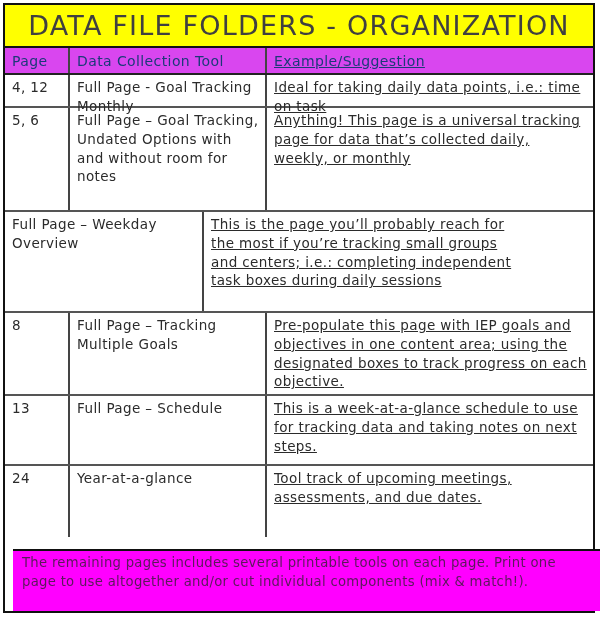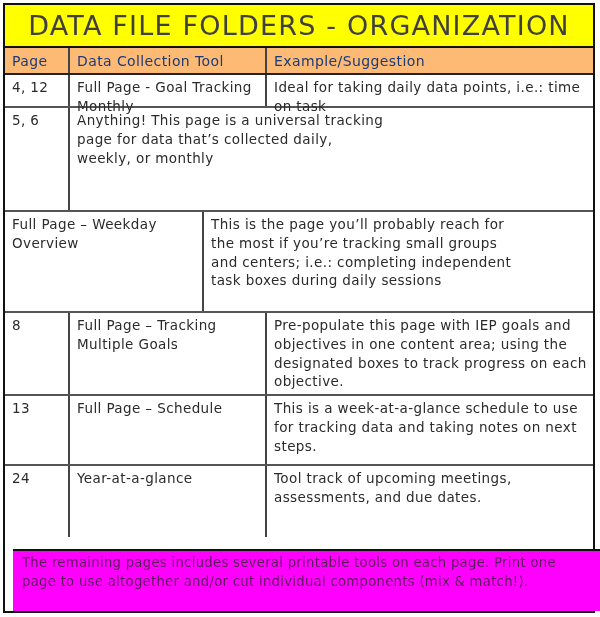--- a/index.html
+++ b/index.html
@@ -10,26 +10,26 @@
     font-family: "DejaVu Sans", sans-serif; color: #2b2b2b;
   }
   .title-bar {
     height: 41px; background: #ffff00; border-bottom: 2px solid #111;
     display: flex; align-items: center; justify-content: center;
     font-size: 27px; letter-spacing: 1.2px; color: #404040; font-weight: normal;
     white-space: nowrap;
   }
   .grid { position: absolute; left: 0; top: 43px; width: 588px; }
   .row { display: flex; border-bottom: 2px solid #555; box-sizing: border-box; }
-  .row.header { background: #fdba74; height: 27px; border-bottom: 2px solid #222; }
+  .row.header { background: #d946ef; height: 27px; border-bottom: 2px solid #222; }
   .cell { box-sizing: border-box; padding: 3px 6px 0 7px; font-size: 13.5px; line-height: 18.8px; letter-spacing: 0.4px; }
   .cell + .cell { border-left: 2px solid #444; }
   .c1 { width: 63px; }
   .c2 { width: 197px; }
-  .c3 { width: 328px; }
+  .c3 { width: 328px; text-decoration: underline; }
   .row.header .cell { color: #1b3a78; font-size: 14px; padding-top: 4px; }
   .footer {
     position: absolute; left: 8px; top: 544px; width: 588px; height: 62px;
     background: #ff00ff; color: #5a1a5a; border-top: 2px solid #111;
     font-size: 13.2px; line-height: 18.5px; padding: 3px 8px 0 9px; box-sizing: border-box;
     letter-spacing: 0.3px;
   }
 </style>
 </head>
 <body>
@@ -45,20 +45,21 @@
     </div>
 
     <div class="row" style="height:33px">
       <div class="cell c1">4, 12</div>
       <div class="cell c2">Full Page - Goal Tracking Monthly</div>
       <div class="cell c3">Ideal for taking daily data points, i.e.: time on task</div>
     </div>
 
     <div class="row" style="height:104px">
       <div class="cell c1">5, 6</div>
+      <div class="cell c2">Full Page – Goal Tracking, Undated Options with and without room for notes</div>
       <div class="cell c3">Anything! This page is a universal tracking page for data that’s collected daily, weekly, or monthly</div>
     </div>
 
     <div class="row" style="height:101px">
       <div class="cell c2">Full Page – Weekday Overview</div>
       <div class="cell c3">This is the page you’ll probably reach for the most if you’re tracking small groups and centers; i.e.: completing independent task boxes during daily sessions</div>
     </div>
 
     <div class="row" style="height:83px">
       <div class="cell c1">8</div>

